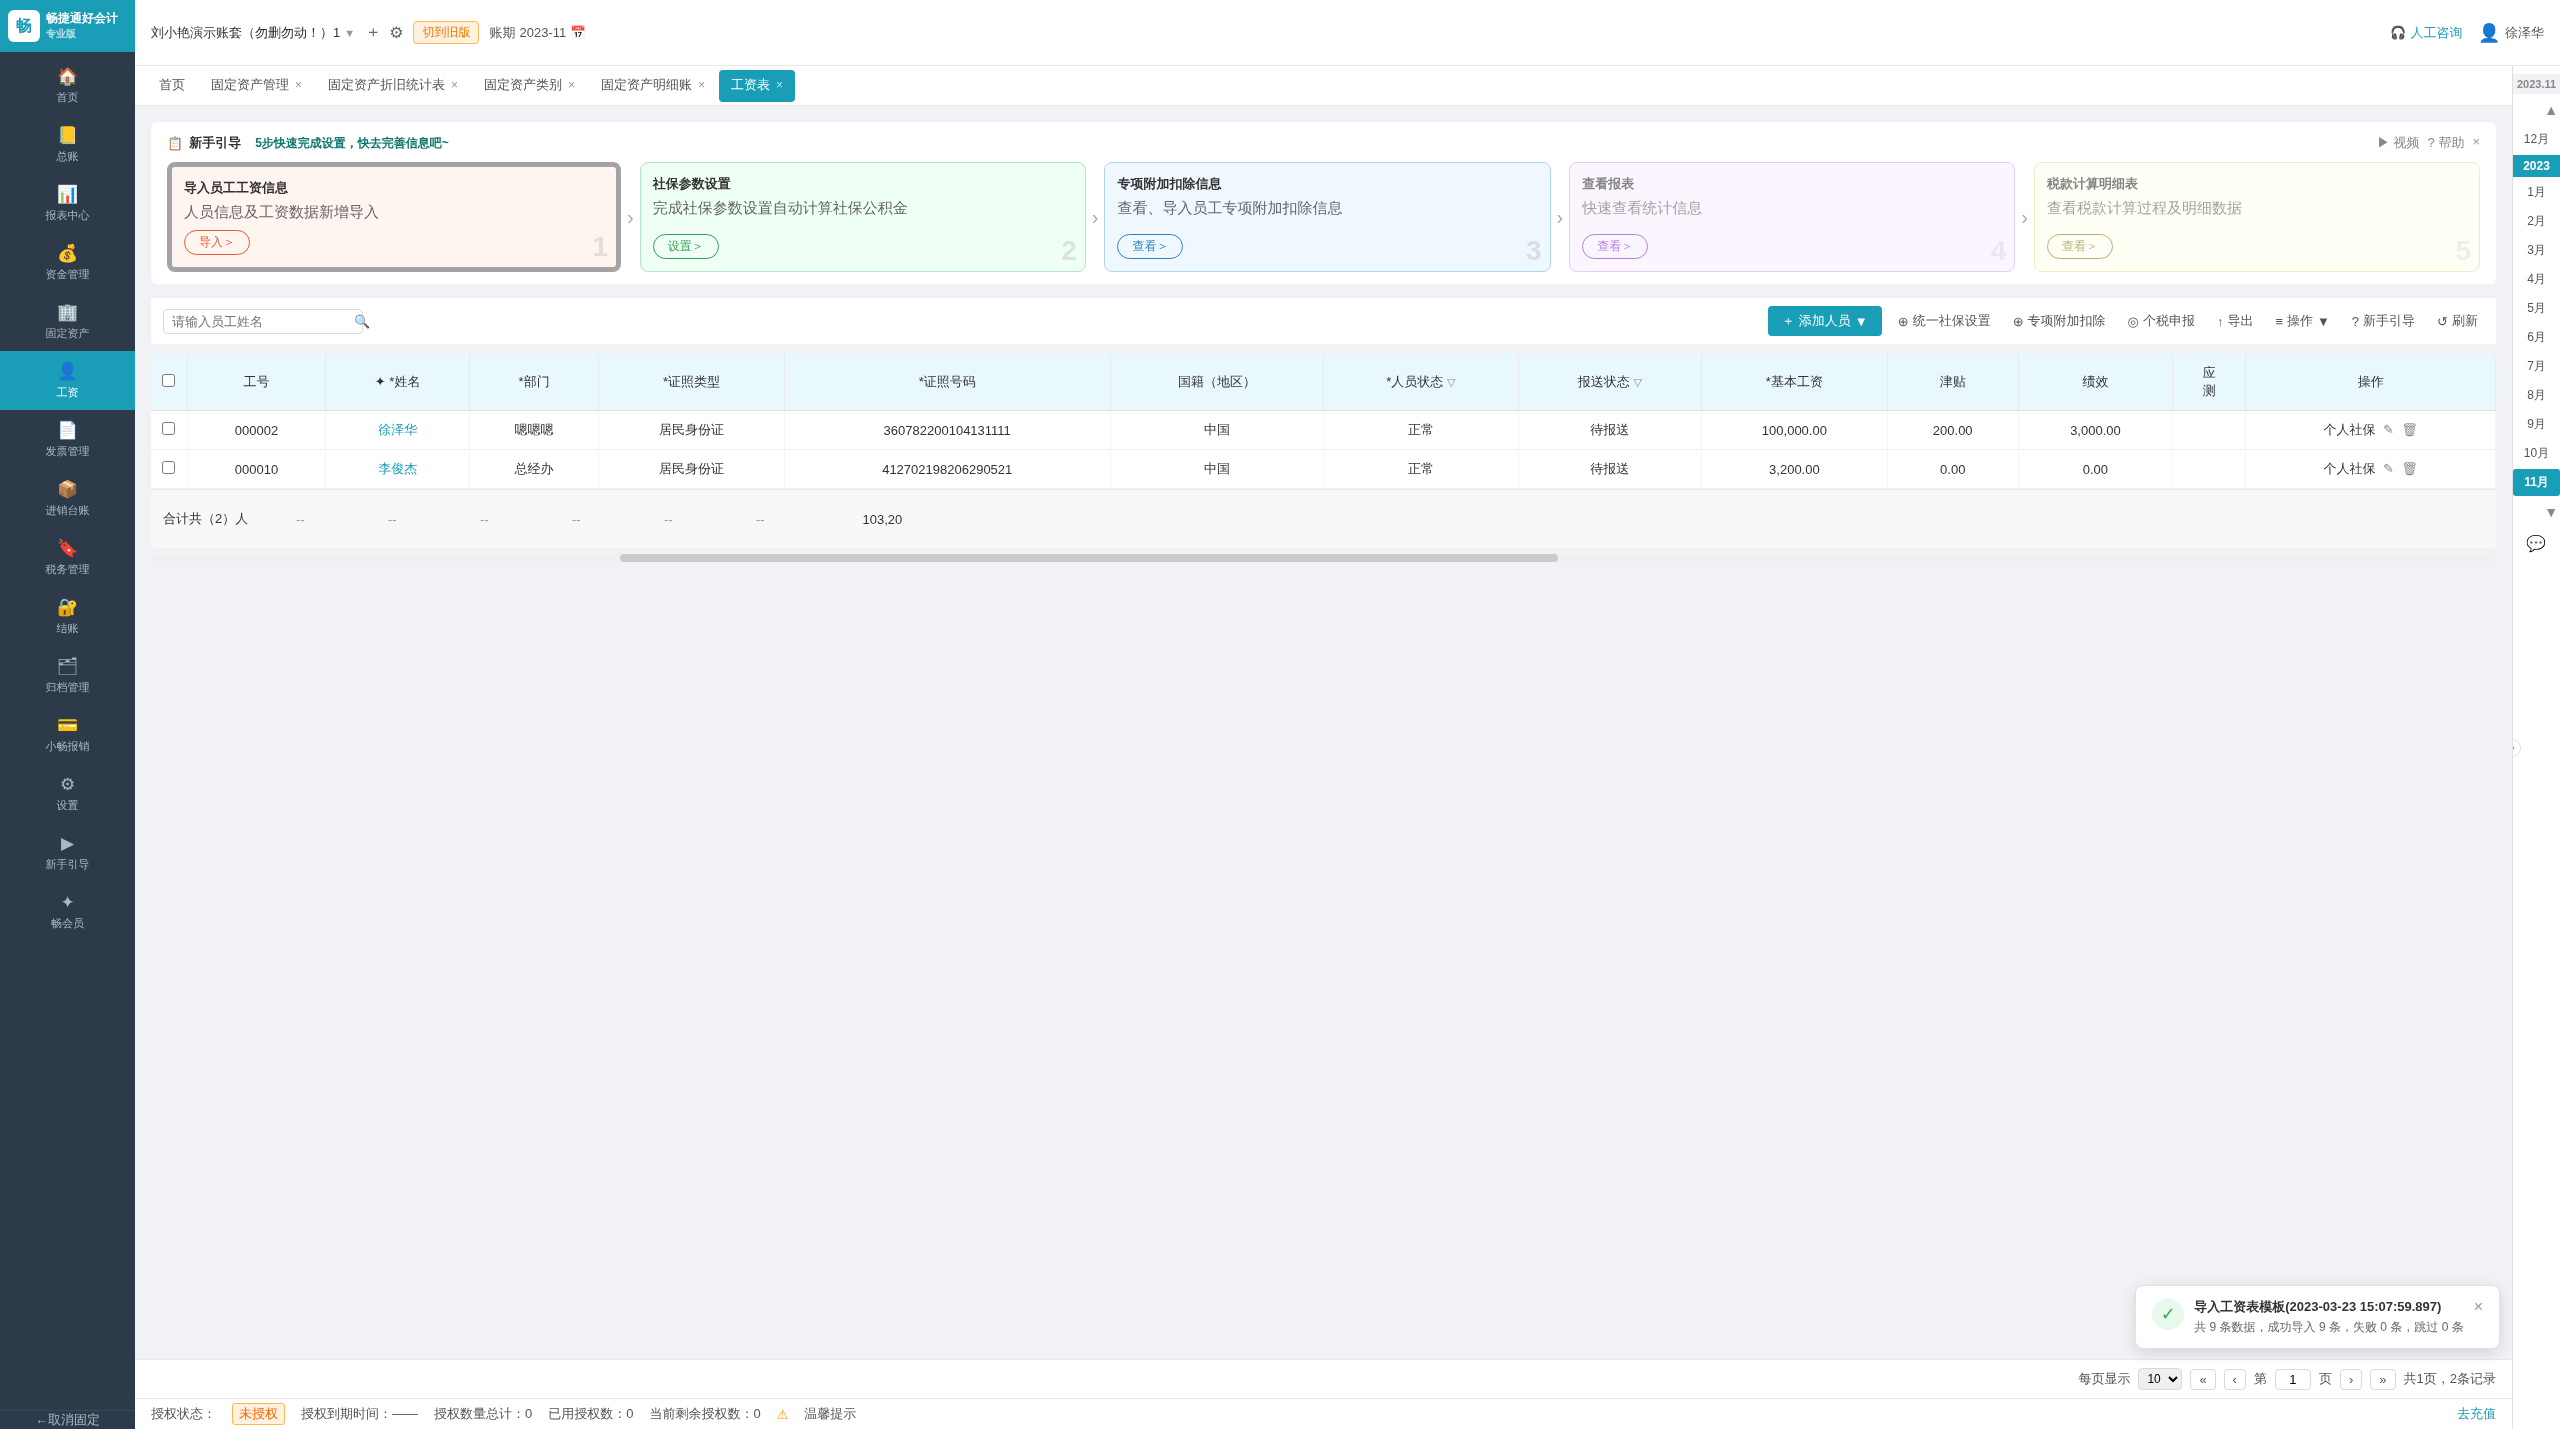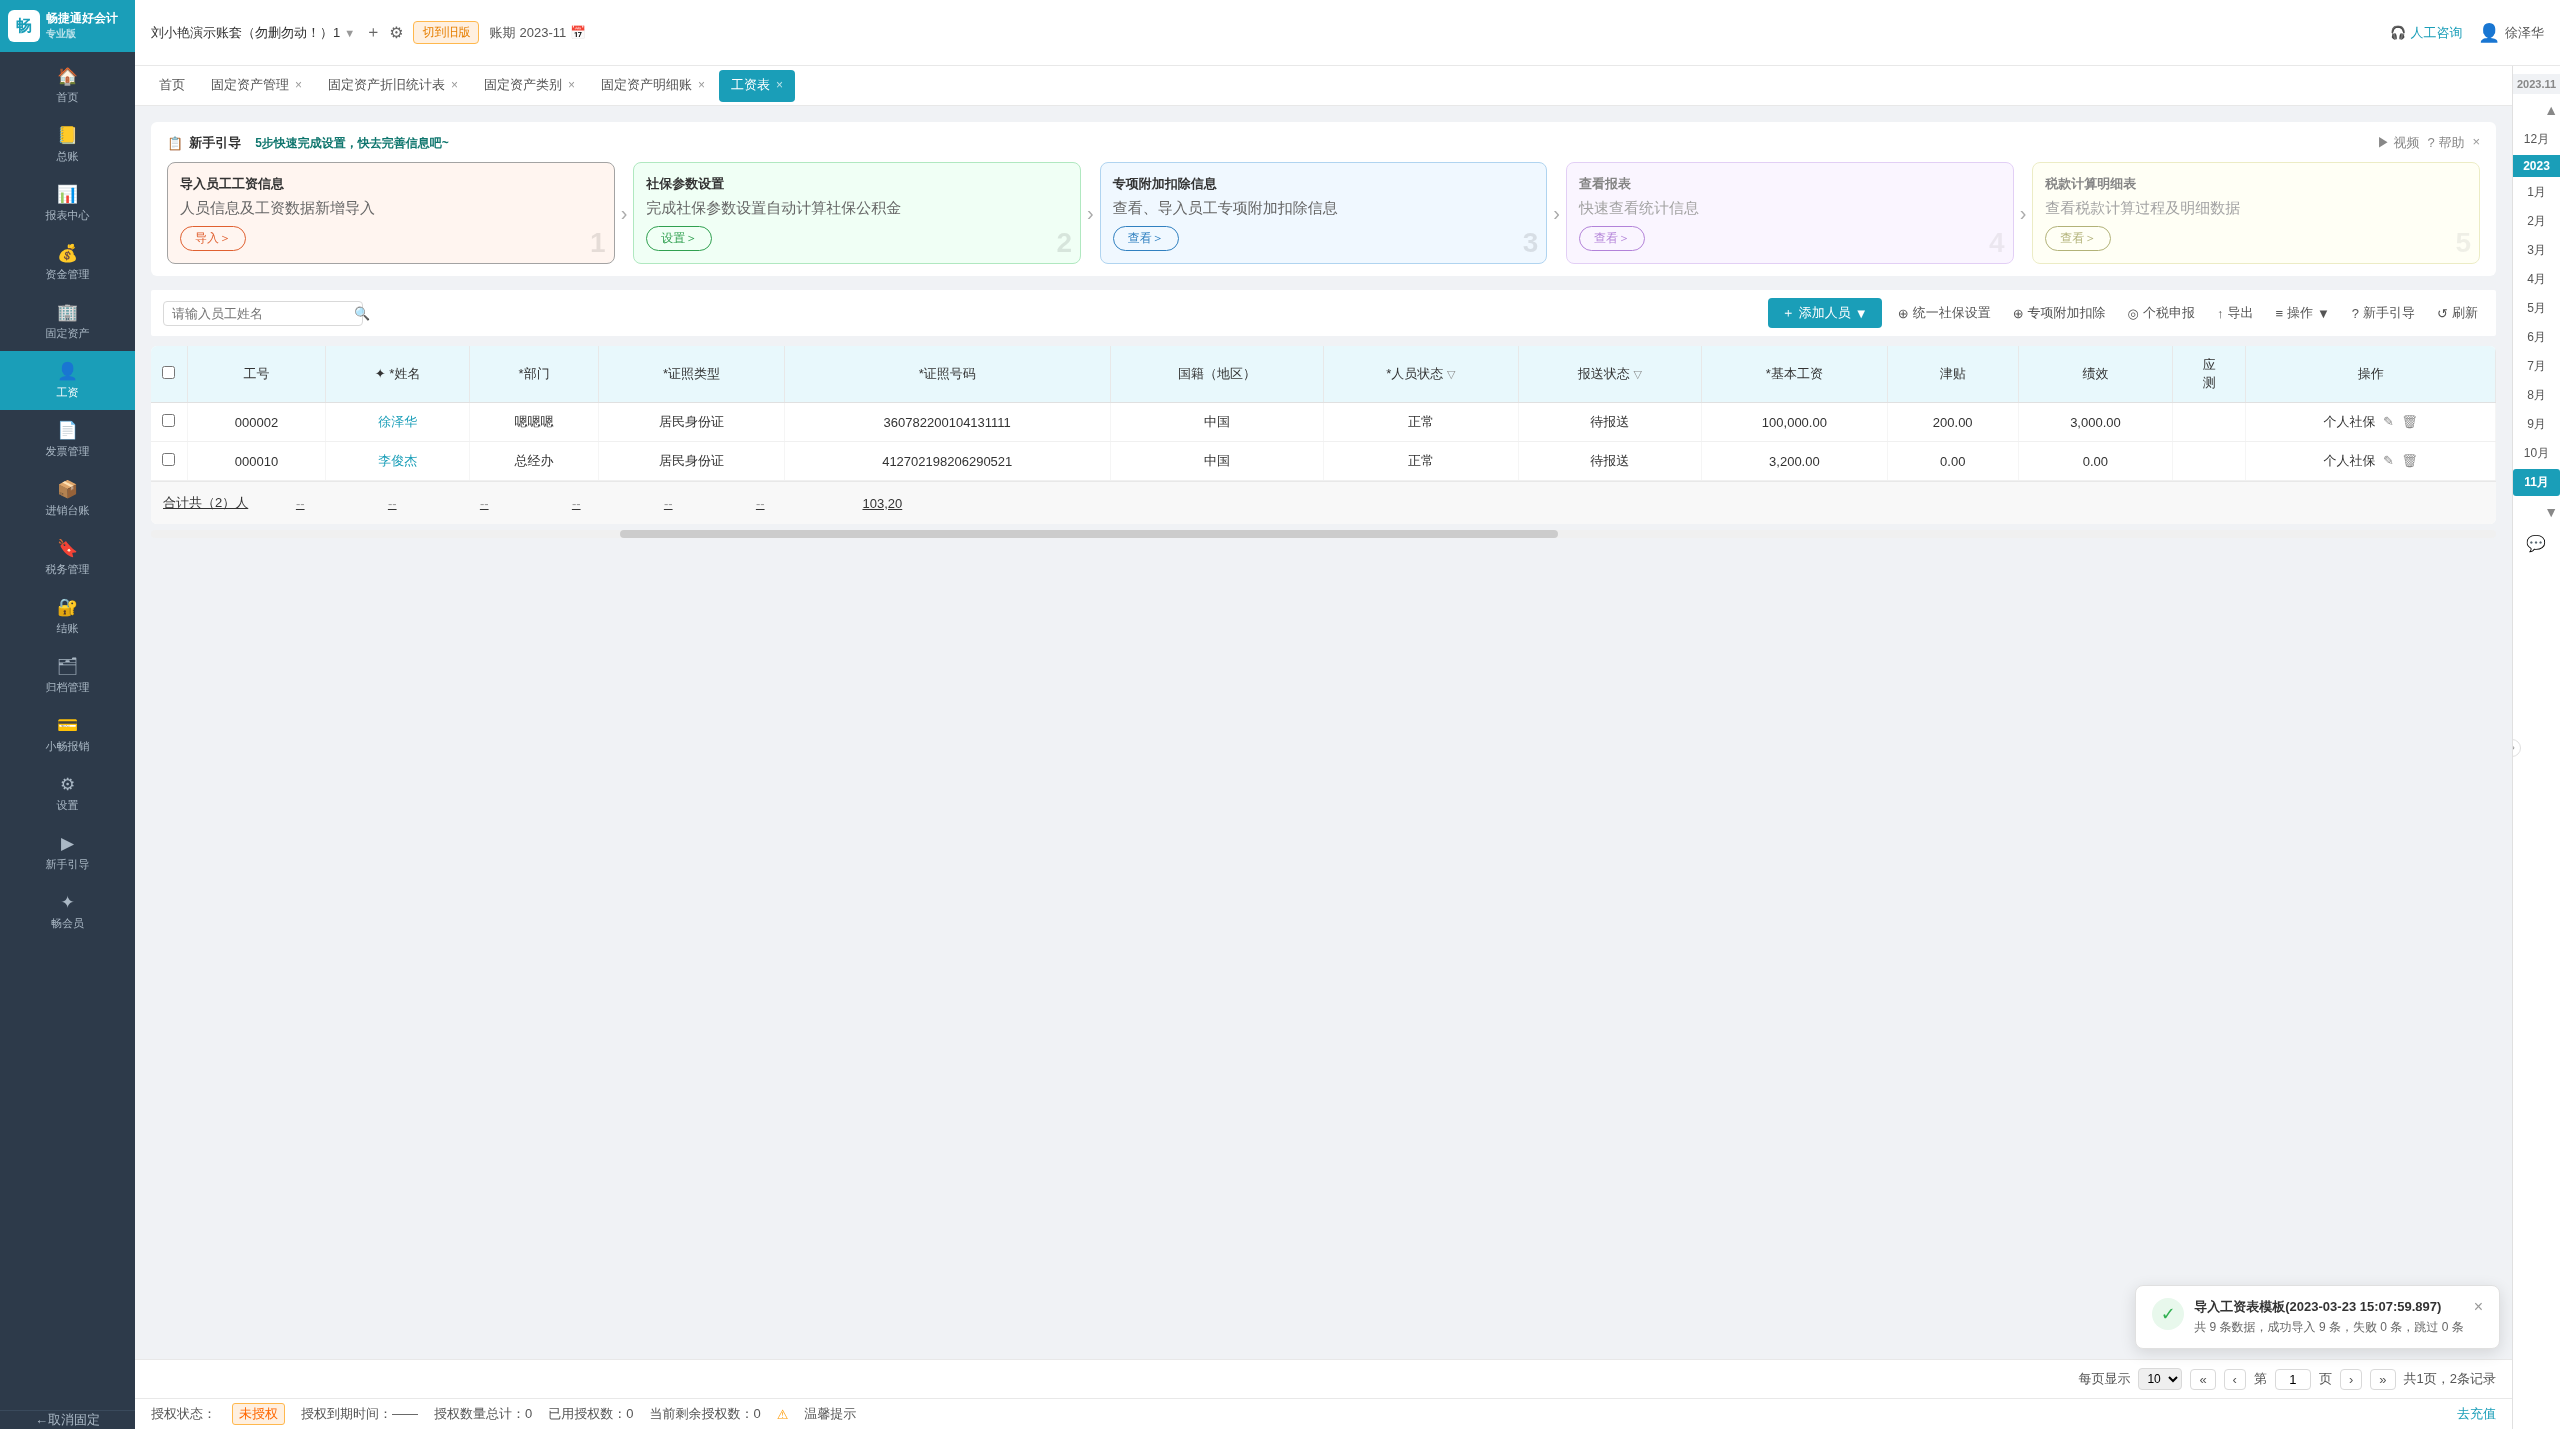--- a/index.html
+++ b/index.html
@@ -140,21 +140,21 @@
       border-radius: 8px;
       padding: 12px;
       position: relative;
       display: flex; flex-direction: column; justify-content: space-between;
       min-height: 90px;
     }
     .step-arrow {
       display: flex; align-items: center; padding: 0 6px;
       color: #aaa; font-size: 20px;
     }
-    .step1 { background: #fff5f0; border: 1px solid #a3a3a3; justify-content: center; }
+    .step1 { background: #fff5f0; border: 5px solid #a3a3a3; justify-content: center; }
     .step2 { background: #f0fff5; border: 1px solid #b0e8c0; }
     .step3 { background: #f0f8ff; border: 1px solid #b0d4f0; }
     .step4 { background: #f8f0ff; border: 1px solid #d0b0f0; opacity: 0.6; }
     .step5 { background: #fffff0; border: 1px solid #e0e0a0; opacity: 0.6; }
     .step-num { font-size: 28px; font-weight: bold; color: rgba(0,0,0,0.1); position: absolute; right: 8px; bottom: 4px; }
     .step-title { font-size: 13px; font-weight: bold; color: #333; }
     .step-desc { font-size: 15px; color: #666; margin-top: 4px; line-height: 1.4; }
     .step-btn {
       display: inline-block;
       margin-top: 8px;
@@ -234,27 +234,26 @@
       font-size: 13px;
     }
     td.link-cell { color: #1a9eb8; cursor: pointer; }
     .checkbox-cell { width: 36px; }
     .filter-icon { color: #888; font-size: 11px; cursor: pointer; }
 
     
     .table-footer {
       background: #f8f8f8;
       border-top: 1px solid #e8e8e8;
-      padding: 12px 12px;
+      padding: 20px 12px;
       display: flex;
       align-items: center;
       color: #333;
       font-size: 13px;
       gap: 12px;
-      text-decoration: underline;
     }
     .total-cell { min-width: 80px; text-align: center; color: #999; }
     .total-amount { min-width: 100px; text-align: right; padding-right: 10px; }
 
     
     .pagination-bar {
       background: white;
       border-top: 1px solid #e8e8e8;
       padding: 8px 16px;
       display: flex;

